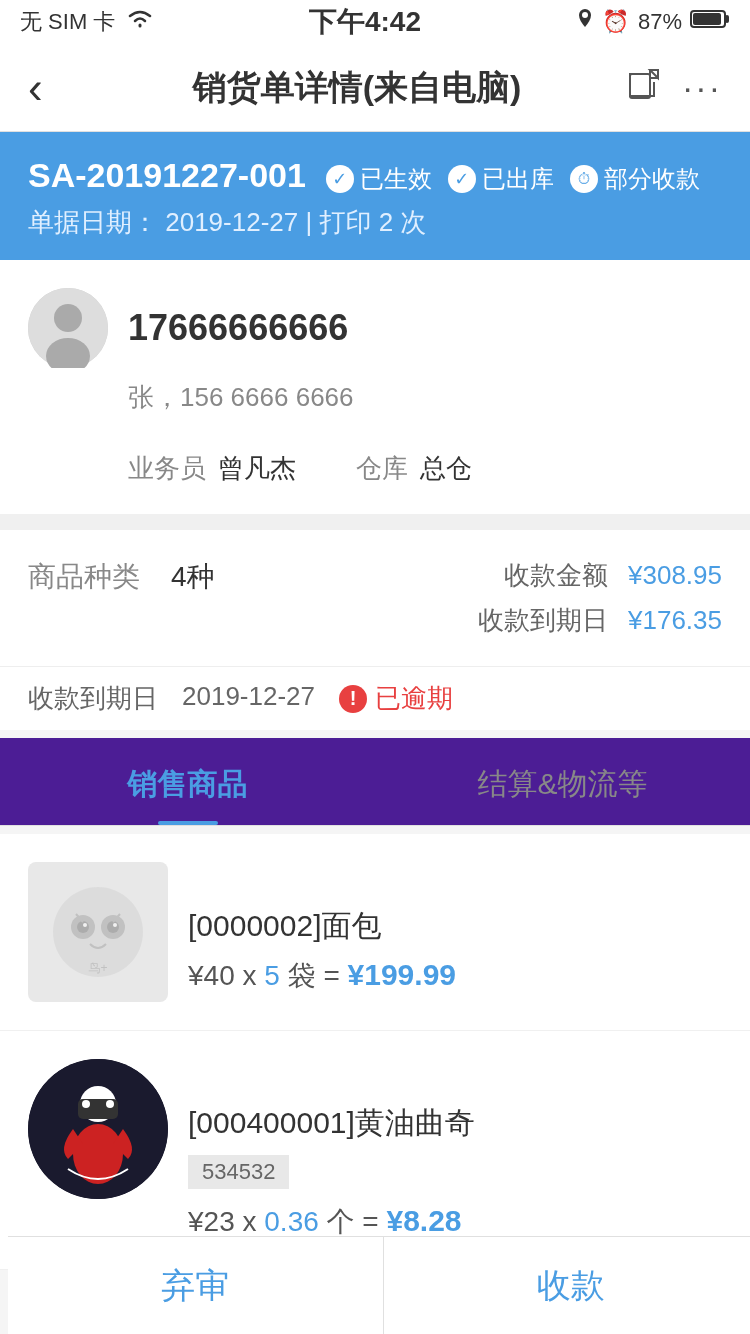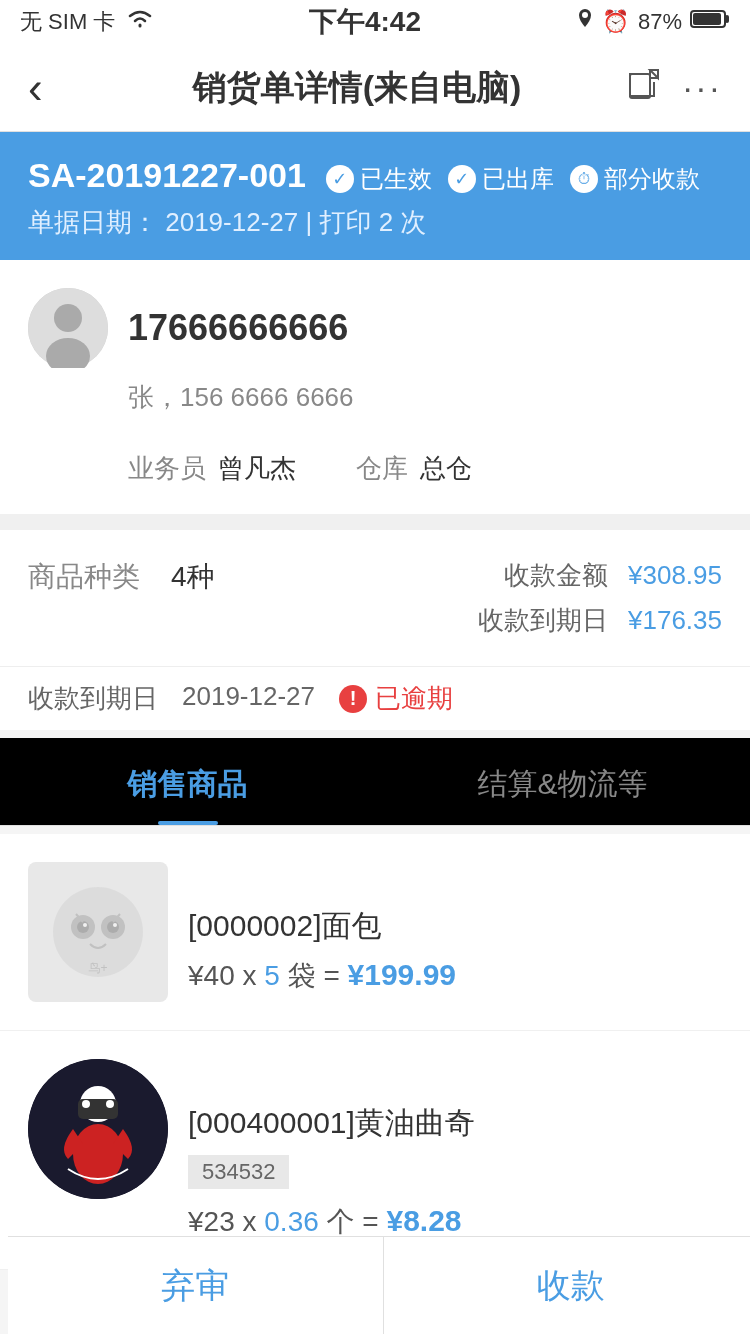--- a/index.html
+++ b/index.html
@@ -217,21 +217,21 @@
       font-size: 20px;
       font-weight: 700;
     }
 
     
     .tabs-section {
       background: #f5f5f5;
       margin-top: 8px;
     }
     .tabs-bar {
-      background: #000000;
+      background: #4c1d95;
       display: flex;
       border-bottom: 1px solid #e0e0e0;
     }
     .tab-item {
       flex: 1;
       text-align: center;
       padding: 26px 0 20px;
       font-size: 30px;
       color: #888;
       cursor: pointer;

